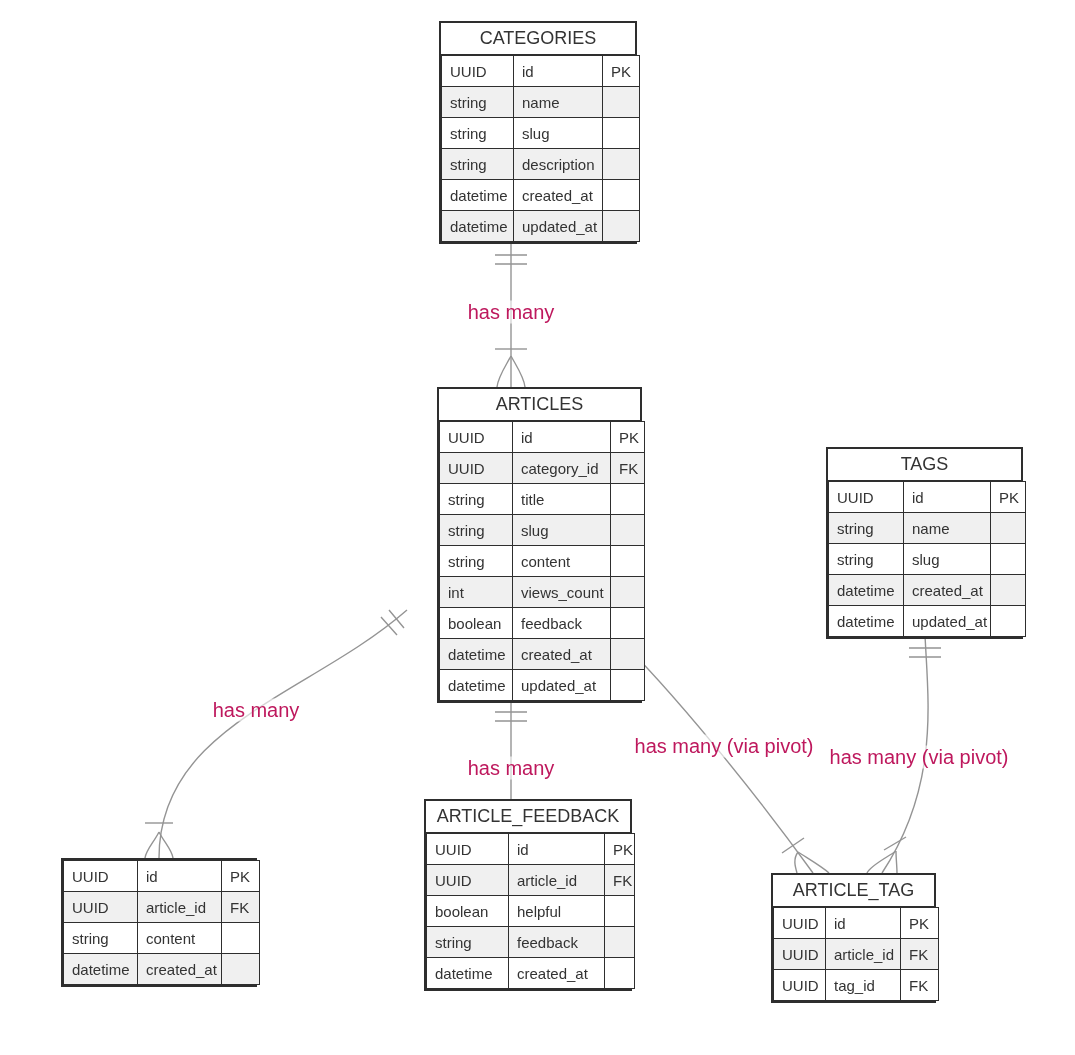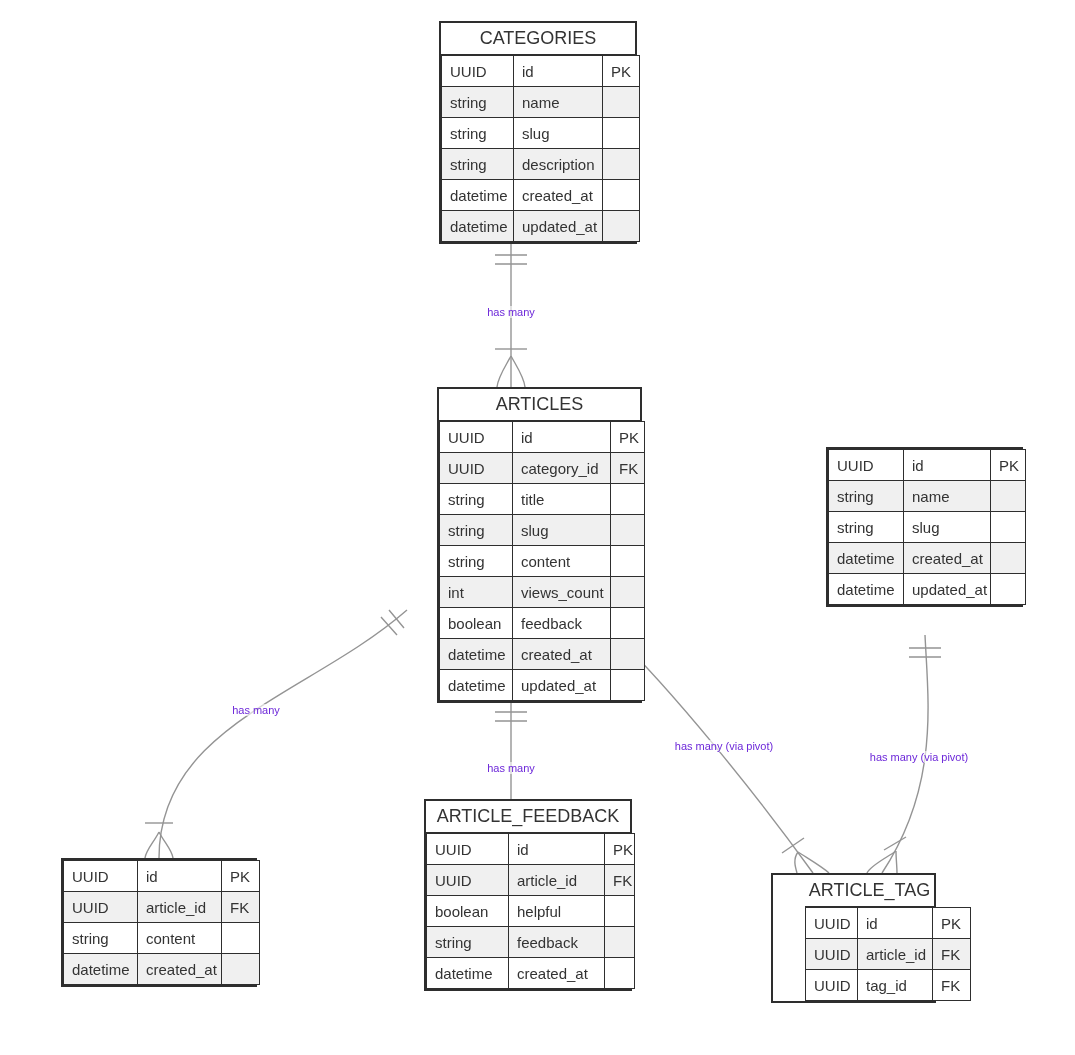--- a/index.html
+++ b/index.html
@@ -2,21 +2,21 @@
 <html><head>
 <meta charset="utf-8">
 <style>
   * { margin:0; padding:0; }
   html,body { background:#ffffff; }
   body { font-family:"Liberation Sans", sans-serif; }
   .canvas { position:relative; width:1075px; height:1055px; background:#ffffff; overflow:hidden; }
   .connectors { position:absolute; left:0; top:0; z-index:1; }
   .rel-label {
     position:absolute; transform:translate(-50%,-50%); z-index:2;
-    font-size:11px; color:#6d28d9; background:rgba(255,255,255,0.62);
+    font-size:20px; color:#be185d; background:rgba(255,255,255,0.62);
     padding:0 2px; white-space:nowrap;text-align:center;
   }
   .er-table {
     position:absolute; z-index:3; background:#ffffff;
     border:2px solid #2e2e2e; box-sizing:border-box; color:#333333;
   }
   .er-title {
     font-size:18px; text-align:center; height:31px; line-height:31px;
     border-bottom:1px solid #2e2e2e; background:#ffffff;
     overflow:hidden; white-space:nowrap;
@@ -172,20 +172,21 @@
           <tr>
             <td>datetime</td>
             <td>updated_at</td>
             <td></td>
           </tr>
         </tbody>
     </table>
   </div>
 
   <div class="er-table" style="left:826px; top:447px; width:197px;">
+    <div class="er-title">TAGS</div>
     <table>
       <colgroup>
           <col style="width: 75px;">
           <col style="width: 87px;">
           <col style="width: 35px;">
         </colgroup>
         <tbody>
           <tr>
             <td>UUID</td>
             <td>id</td>
@@ -278,21 +279,21 @@
           </tr>
           <tr>
             <td>datetime</td>
             <td>created_at</td>
             <td></td>
           </tr>
         </tbody>
     </table>
   </div>
 
-  <div class="er-table" style="left:771px; top:873px; width:165px;padding-left:32px;">
+  <div class="er-table" style="left:771px; top:873px; width:165px;">
     <div class="er-title">ARTICLE_TAG</div>
     <table>
       <colgroup>
           <col style="width: 52px;">
           <col style="width: 75px;">
           <col style="width: 38px;">
         </colgroup>
         <tbody>
           <tr>
             <td>UUID</td>

